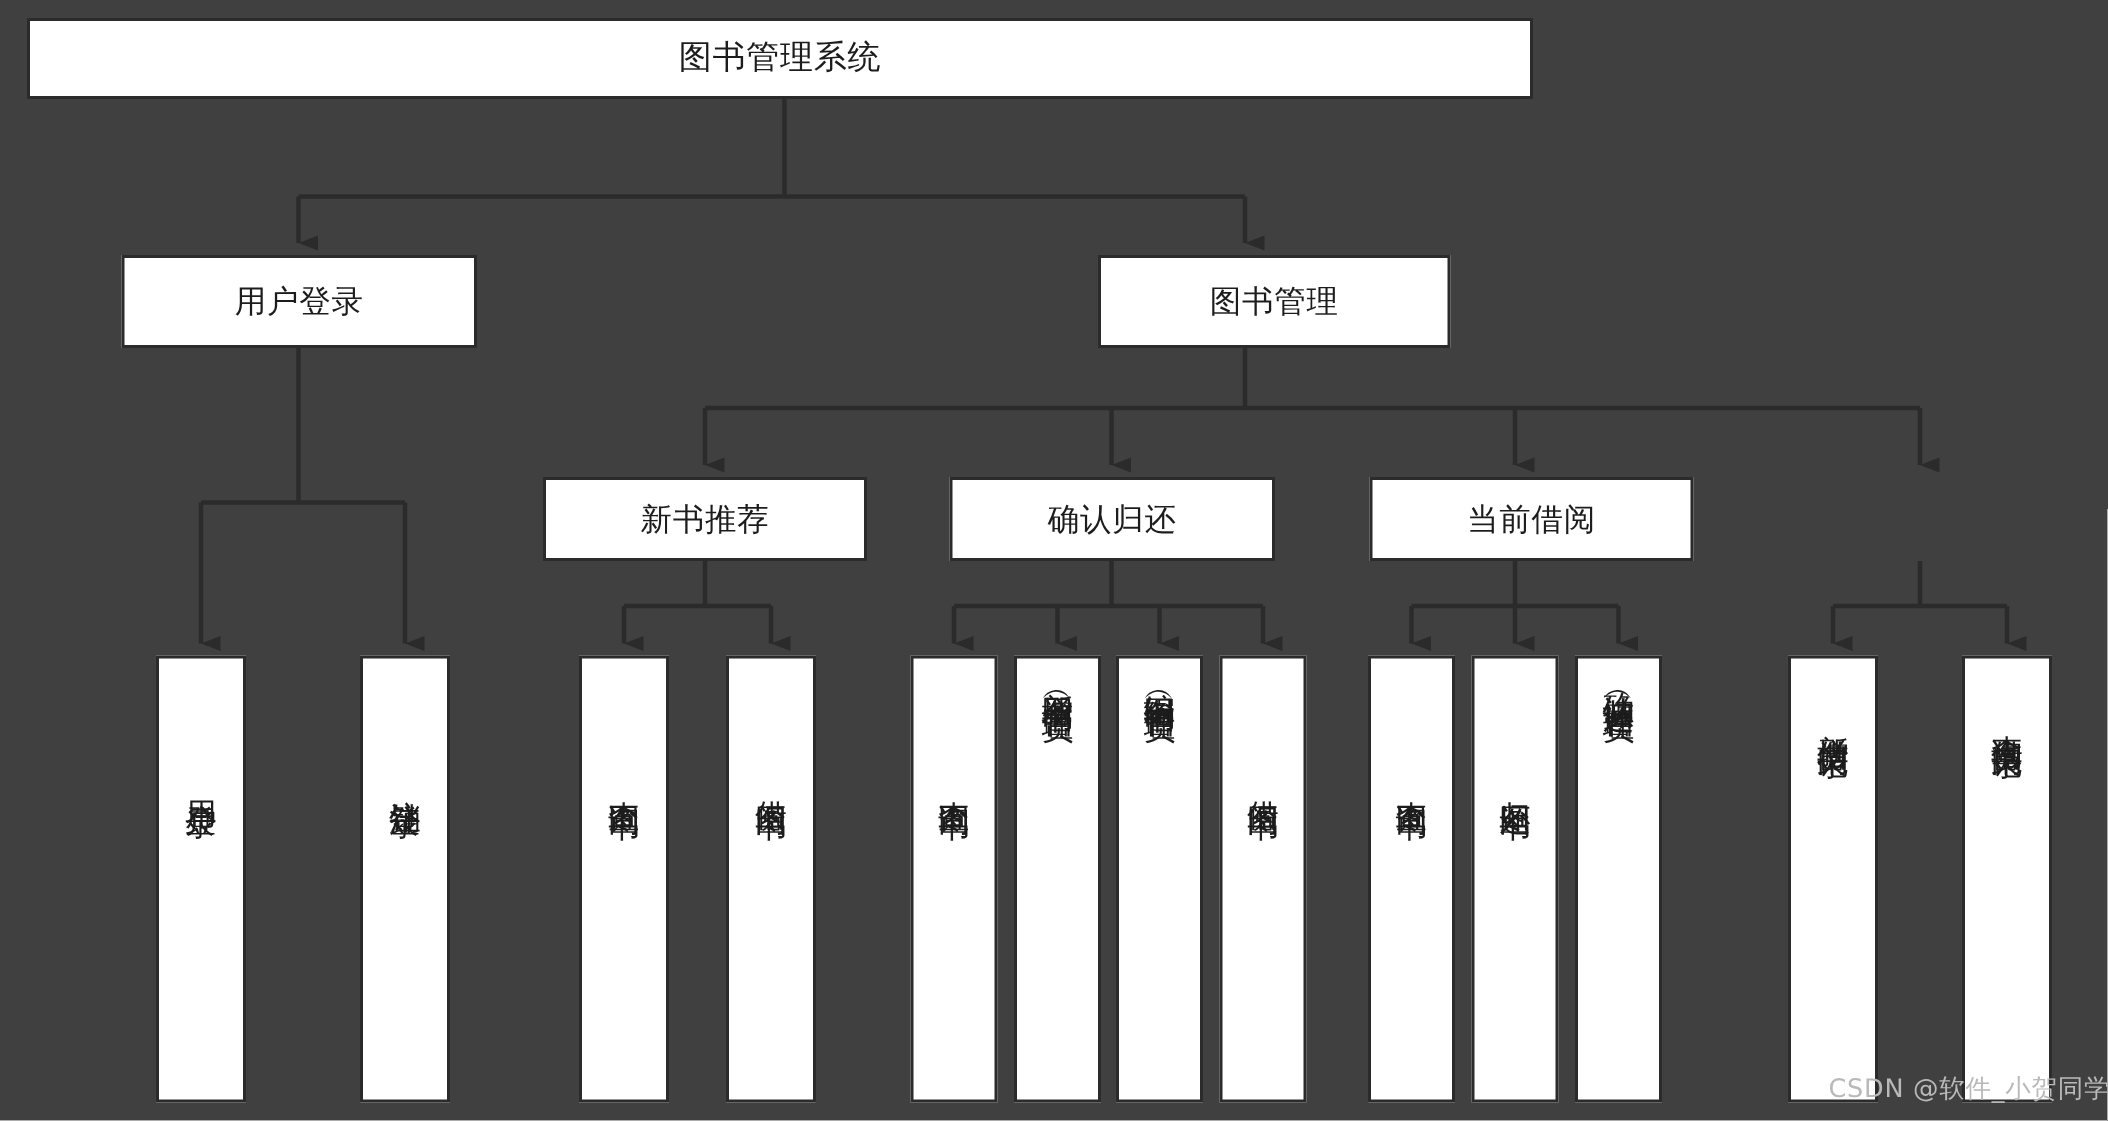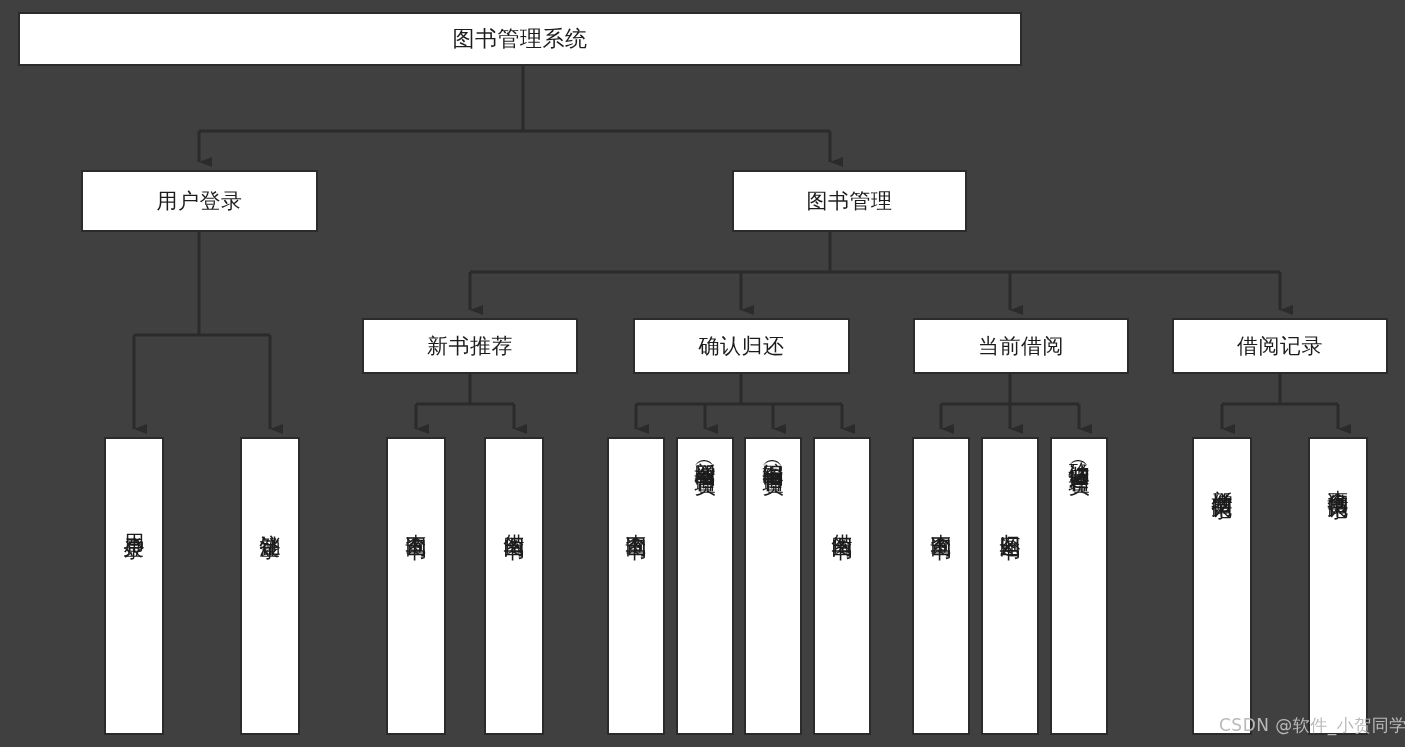--- a/index.html
+++ b/index.html
@@ -138,23 +138,20 @@
 
   <div class="node horiz" style="left:362px; top:318px; width:216px; height:56px;">
     <span class="label">新书推荐</span>
   </div>
   <div class="node horiz" style="left:633px; top:318px; width:217px; height:56px;">
     <span class="label">确认归还</span>
   </div>
   <div class="node horiz" style="left:902px; top:318px; width:216px; height:56px;margin-left:11px;">
     <span class="label">当前借阅</span>
   </div>
-  <div class="node horiz" style="left:1172px; top:318px; width:216px; height:56px;">
-    <span class="label">借阅记录</span>
-  </div>
 
   <div class="node vert" style="left:104px; top:437px; width:60px; height:298px; padding-top:78px;">
     <span class="label">用户登录</span>
   </div>
   <div class="node vert" style="left:240px; top:437px; width:60px; height:298px; padding-top:78px;">
     <span class="label">注销登录</span>
   </div>
 
   <div class="node vert" style="left:386px; top:437px; width:60px; height:298px; padding-top:78px;">
     <span class="label">查询图书</span>

